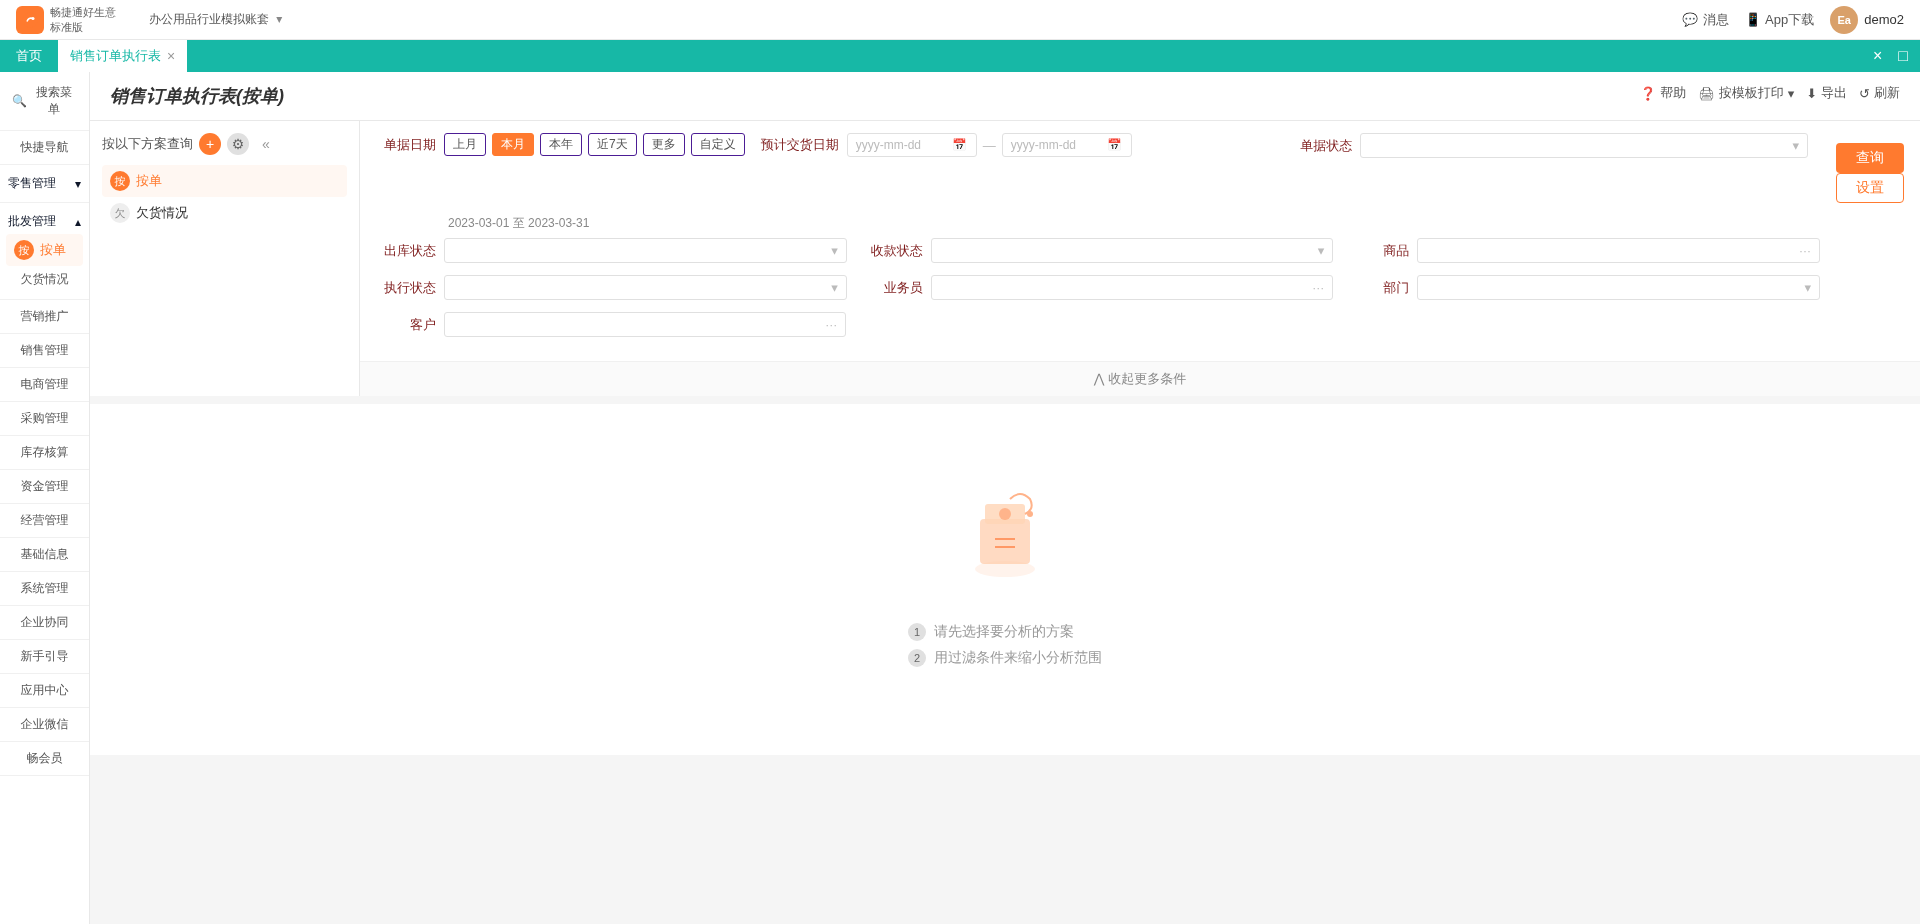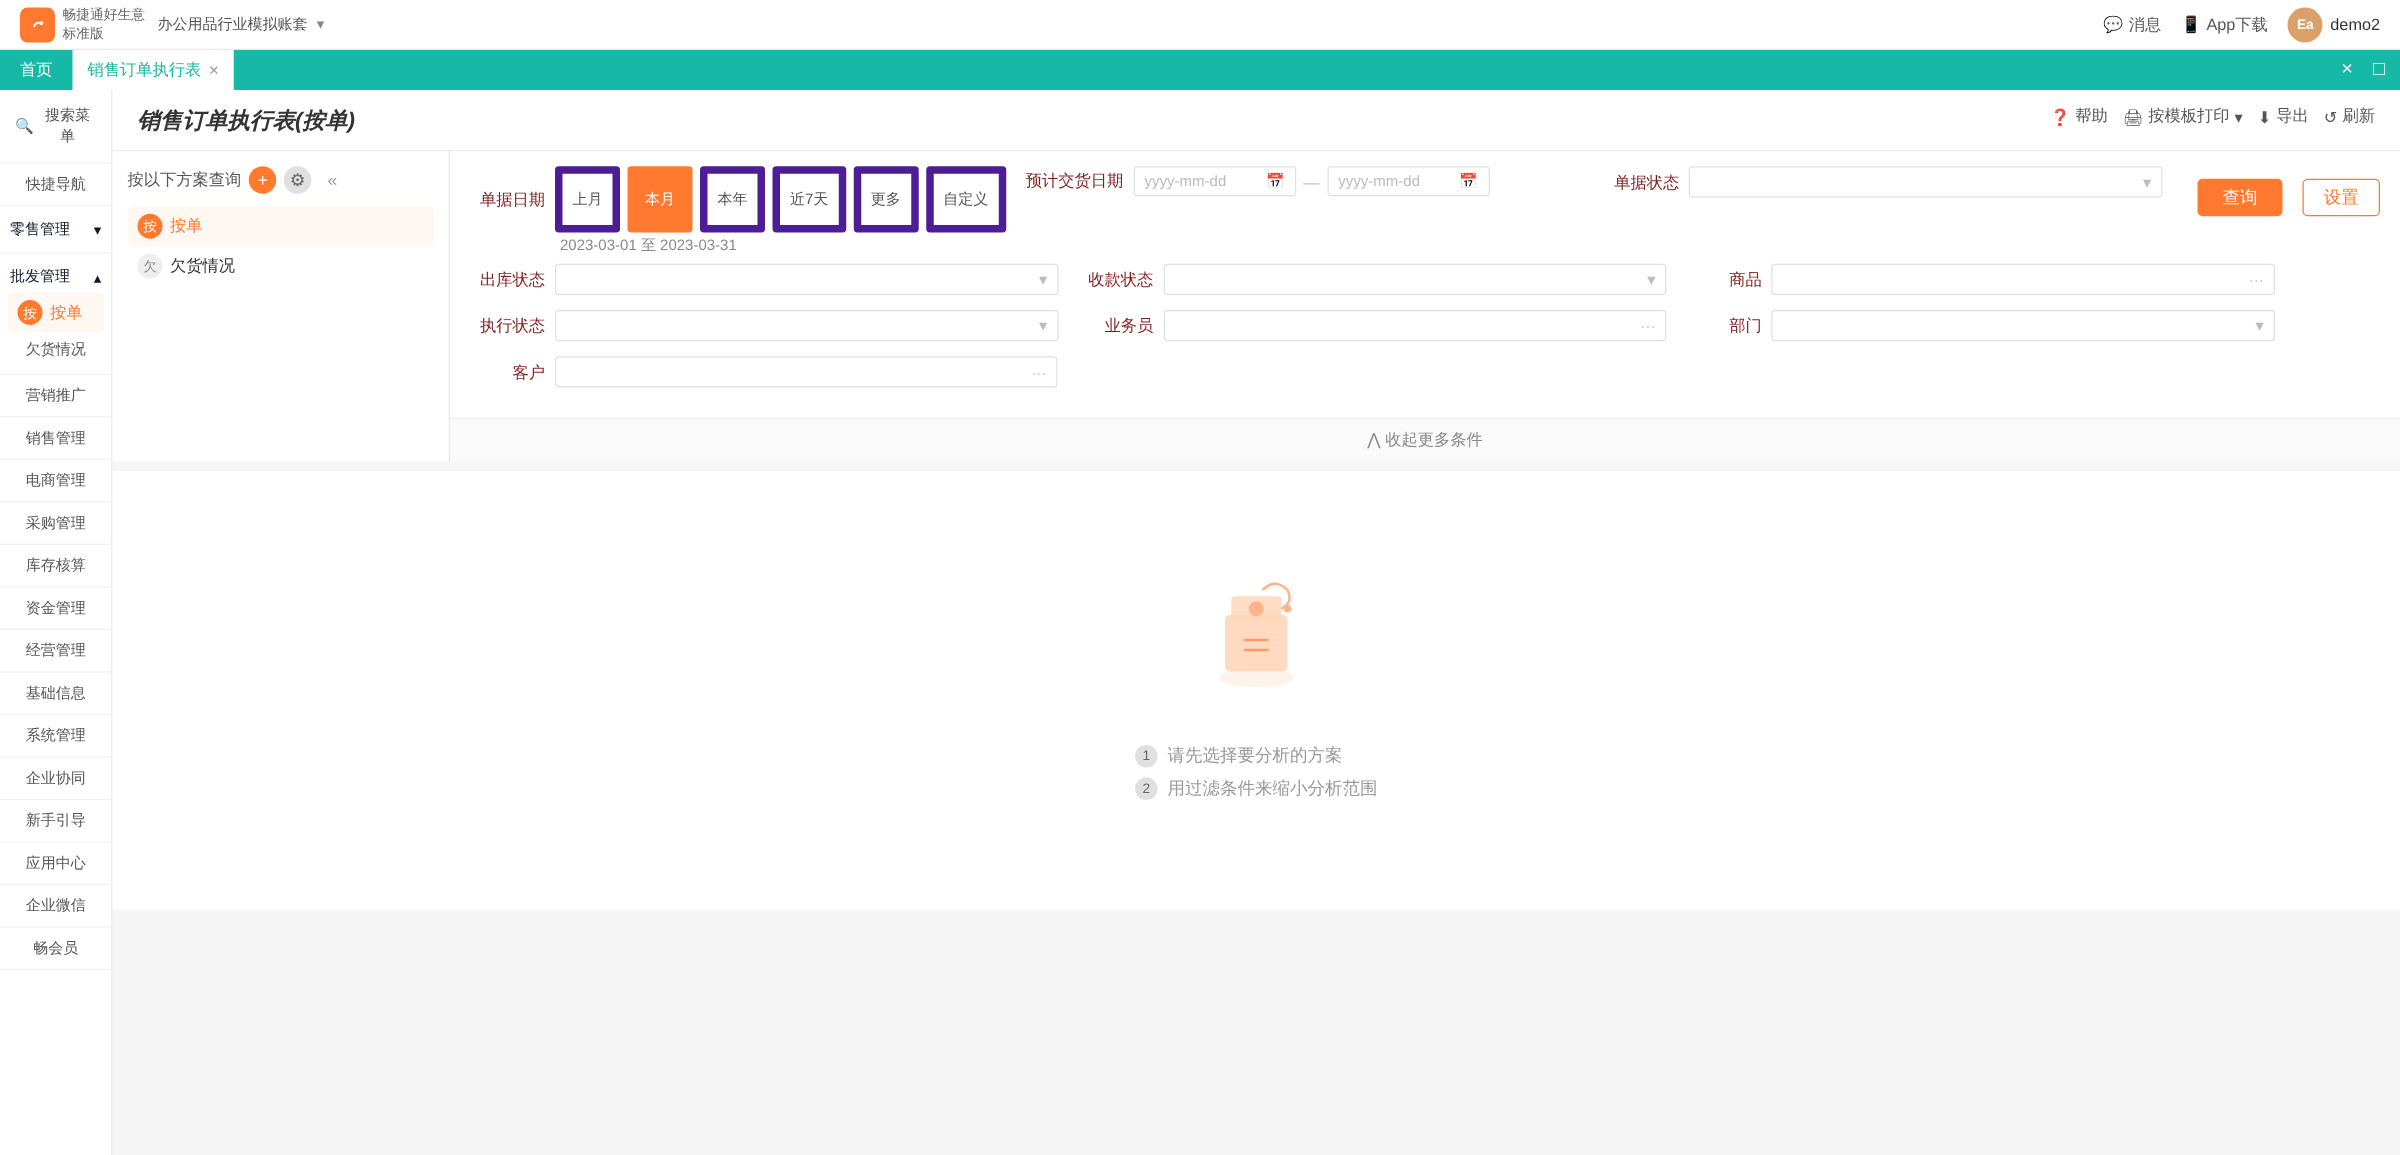--- a/index.html
+++ b/index.html
@@ -9,21 +9,21 @@
     .topbar {
       background: #fff;
       height: 40px;
       display: flex;
       align-items: center;
       justify-content: space-between;
       padding: 0 16px;
       border-bottom: 1px solid #e8e8e8;
       flex-shrink: 0;
     }
-    .topbar-left { display: flex; align-items: center; gap: 0; }
+    .topbar-left { display: flex; align-items: center; gap: 23px; }
     .logo-area { display: flex; align-items: center; gap: 6px; }
     .logo-icon { width: 28px; height: 28px; background: #ff7a2f; border-radius: 6px; display: flex; align-items: center; justify-content: center; color: #fff; font-size: 12px; font-weight: bold; }
     .logo-text { font-size: 11px; color: #666; line-height: 1.3; }
     .app-title { font-size: 12px; color: #555; margin-left: 10px; }
     .topbar-right { display: flex; align-items: center; gap: 16px; }
     .topbar-btn { display: flex; align-items: center; gap: 4px; color: #555; font-size: 13px; cursor: pointer; }
     .avatar { width: 28px; height: 28px; border-radius: 50%; background: #d9a06a; display: flex; align-items: center; justify-content: center; color: #fff; font-size: 12px; overflow: hidden; }
 
     
     .tabbar {
@@ -193,21 +193,21 @@
     .scheme-item-icon.orange { background: #ff7a2f; color: #fff; }
     .scheme-item-icon.gray { background: #eee; color: #888; }
     .filter-row {
       display: flex;
       align-items: center;
       gap: 16px;
       margin-bottom: 12px;
     }
     .filter-label { color: #7f1d1d; font-size: 13px; white-space: nowrap; min-width: 60px; text-align: right; }
     .date-filter-group { display: flex; align-items: center; gap: 6px; flex-wrap: wrap; }
-    .date-btn { padding: 12px 8px; border: 6px solid #4c1d95; border-radius: 3px; background: #fff; color: #555; font-size: 12px; cursor: pointer; }
+    .date-btn { padding: 2px 8px; border: 1px solid #4c1d95; border-radius: 3px; background: #fff; color: #555; font-size: 12px; cursor: pointer; }
     .date-btn.active { background: #ff7a2f; color: #fff; border-color: #ff7a2f; }
     .date-range-text { font-size: 12px; color: #888; }
     .date-input-group { display: flex; align-items: center; gap: 6px; }
     .date-input { border: 1px solid #e0e0e0; border-radius: 3px; padding: 4px 8px; font-size: 12px; color: #bbb; width: 130px; display: flex; align-items: center; justify-content: space-between; cursor: pointer; }
     .date-input-dash { color: #bbb; }
 
     .filter-field {
       flex: 1;
       display: flex;
       align-items: center;
@@ -260,21 +260,21 @@
       padding: 80px 20px;
       background: #fff;
       margin-top: 8px;
     }
     .empty-icon { font-size: 80px; color: #ffcba8; margin-bottom: 20px; }
     .empty-tips { color: #999; font-size: 14px; }
     .empty-tip-item { display: flex; align-items: center; gap: 8px; margin-bottom: 8px; }
     .tip-num { width: 18px; height: 18px; border-radius: 50%; background: #e0e0e0; color: #666; font-size: 11px; display: flex; align-items: center; justify-content: center; flex-shrink: 0; }
 
     
-    .right-actions { display: flex; flex-direction: row; gap: 16px; padding: 10px 0 10px 12px; }
+    .right-actions { display: flex; flex-direction: column; gap: 0; padding: 10px 0 10px 12px; }
 
     
     ::-webkit-scrollbar { width: 6px; height: 6px; }
     ::-webkit-scrollbar-track { background: #f5f5f5; }
     ::-webkit-scrollbar-thumb { background: #ccc; border-radius: 3px; }
   </style>
 </head>
 <body>
 
 <div class="topbar">

